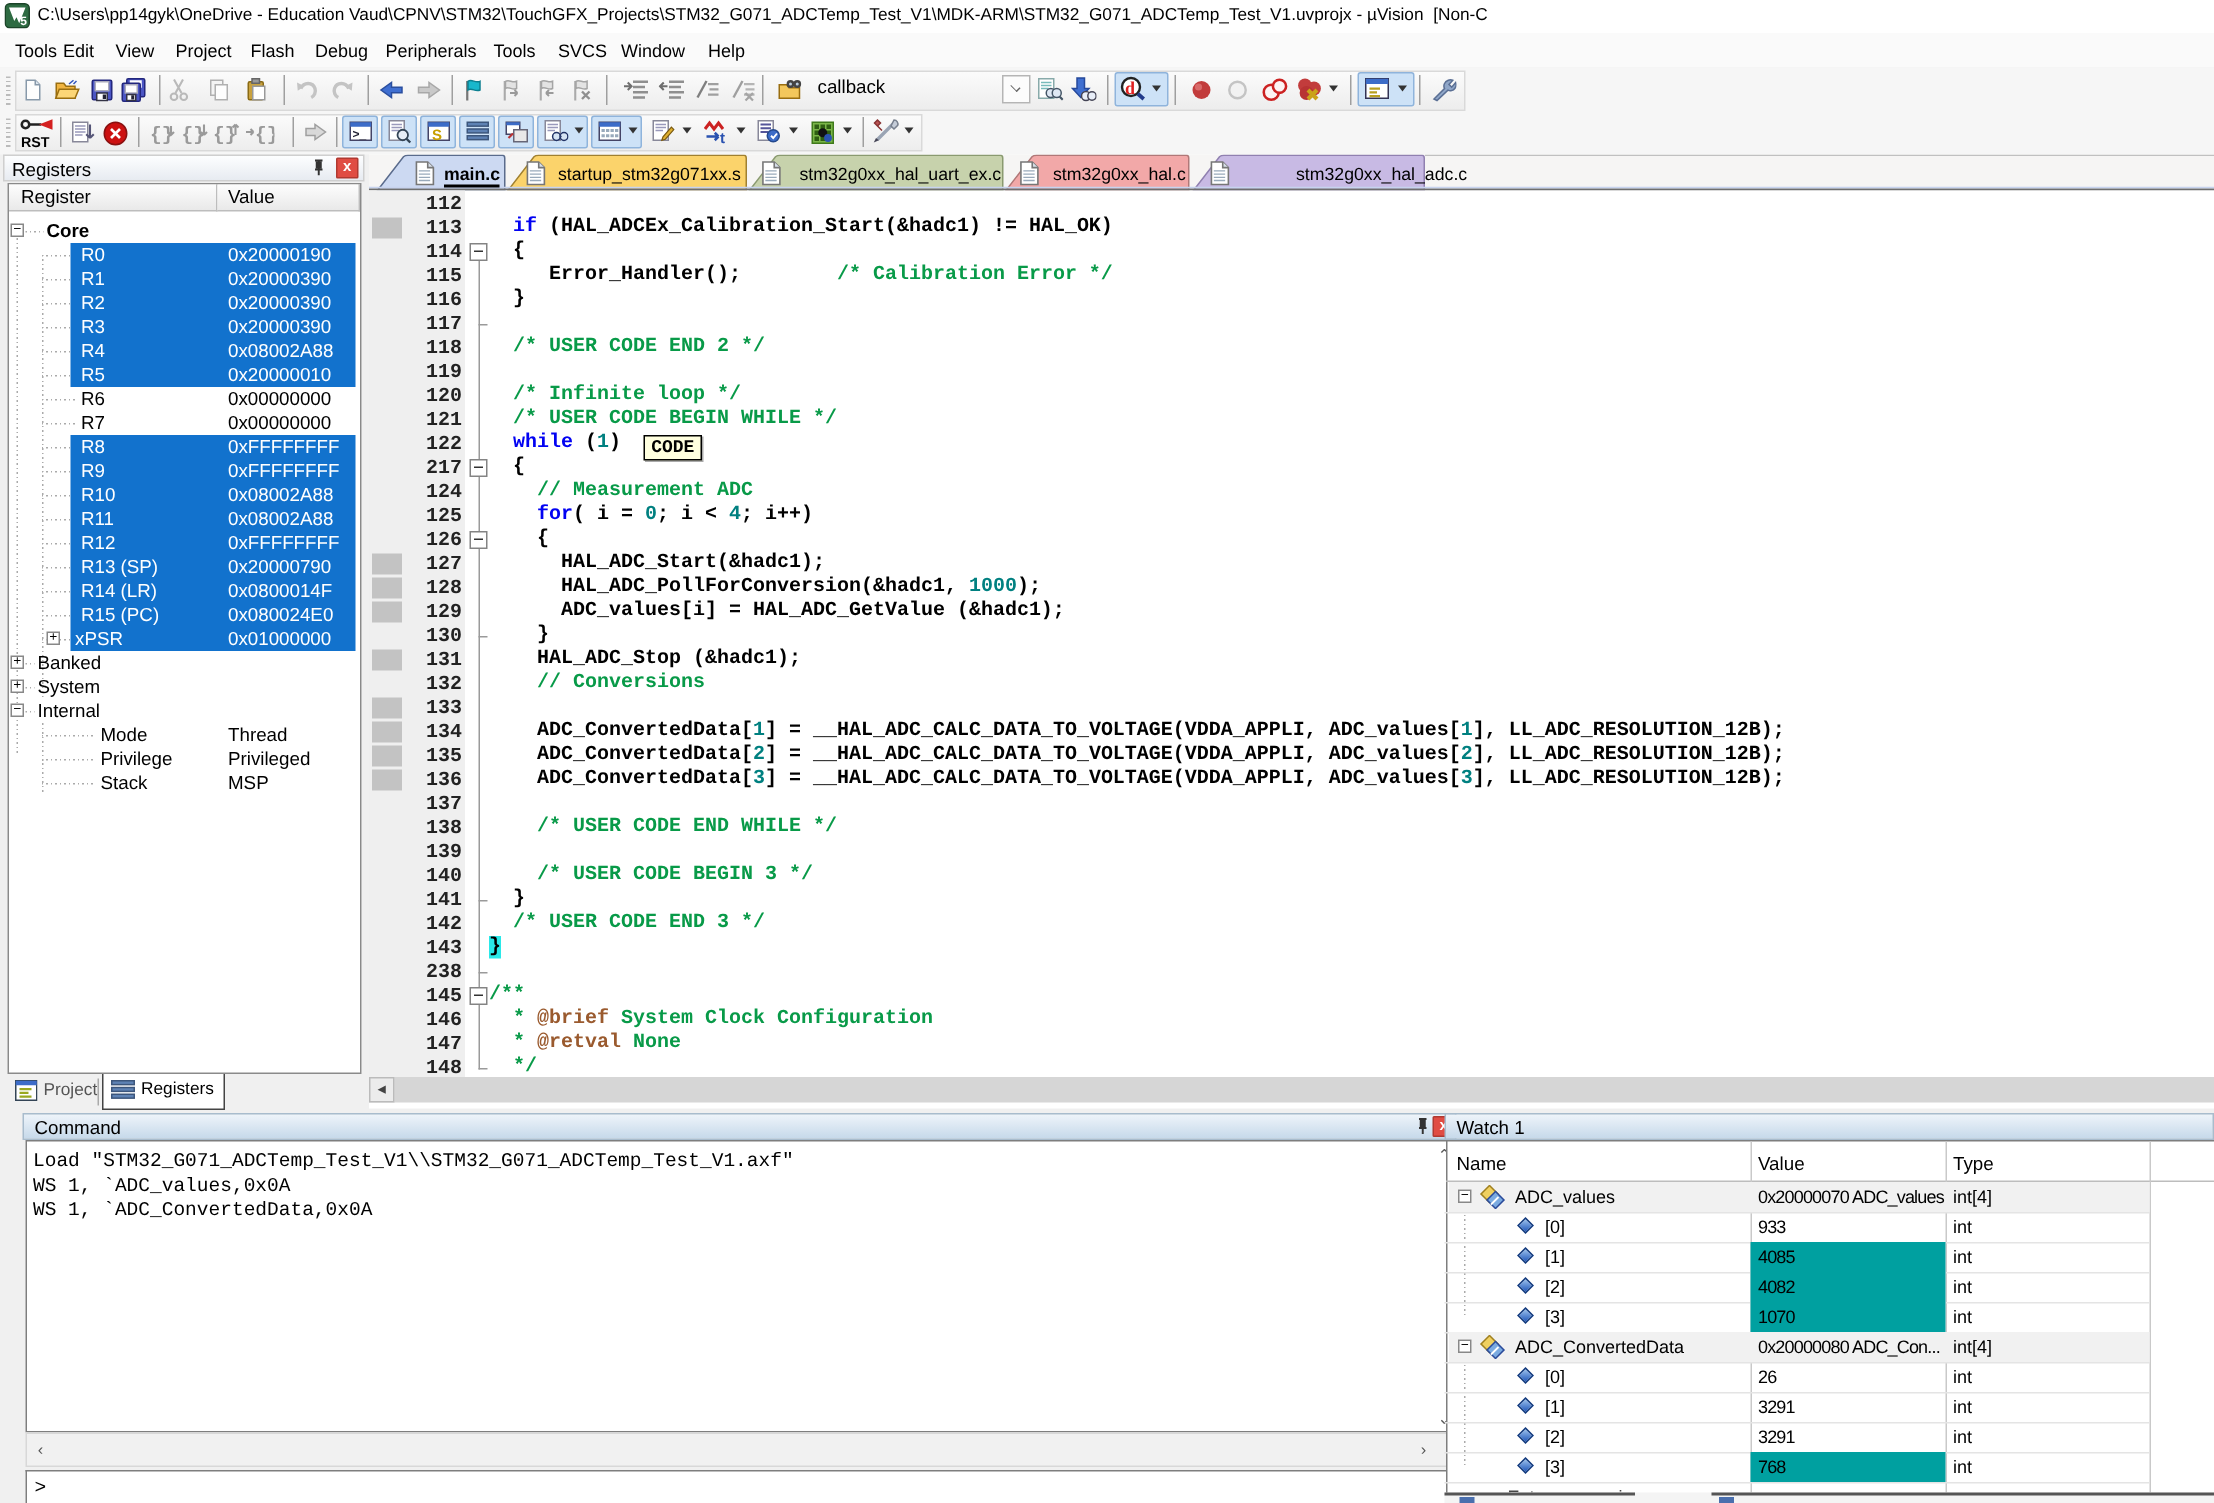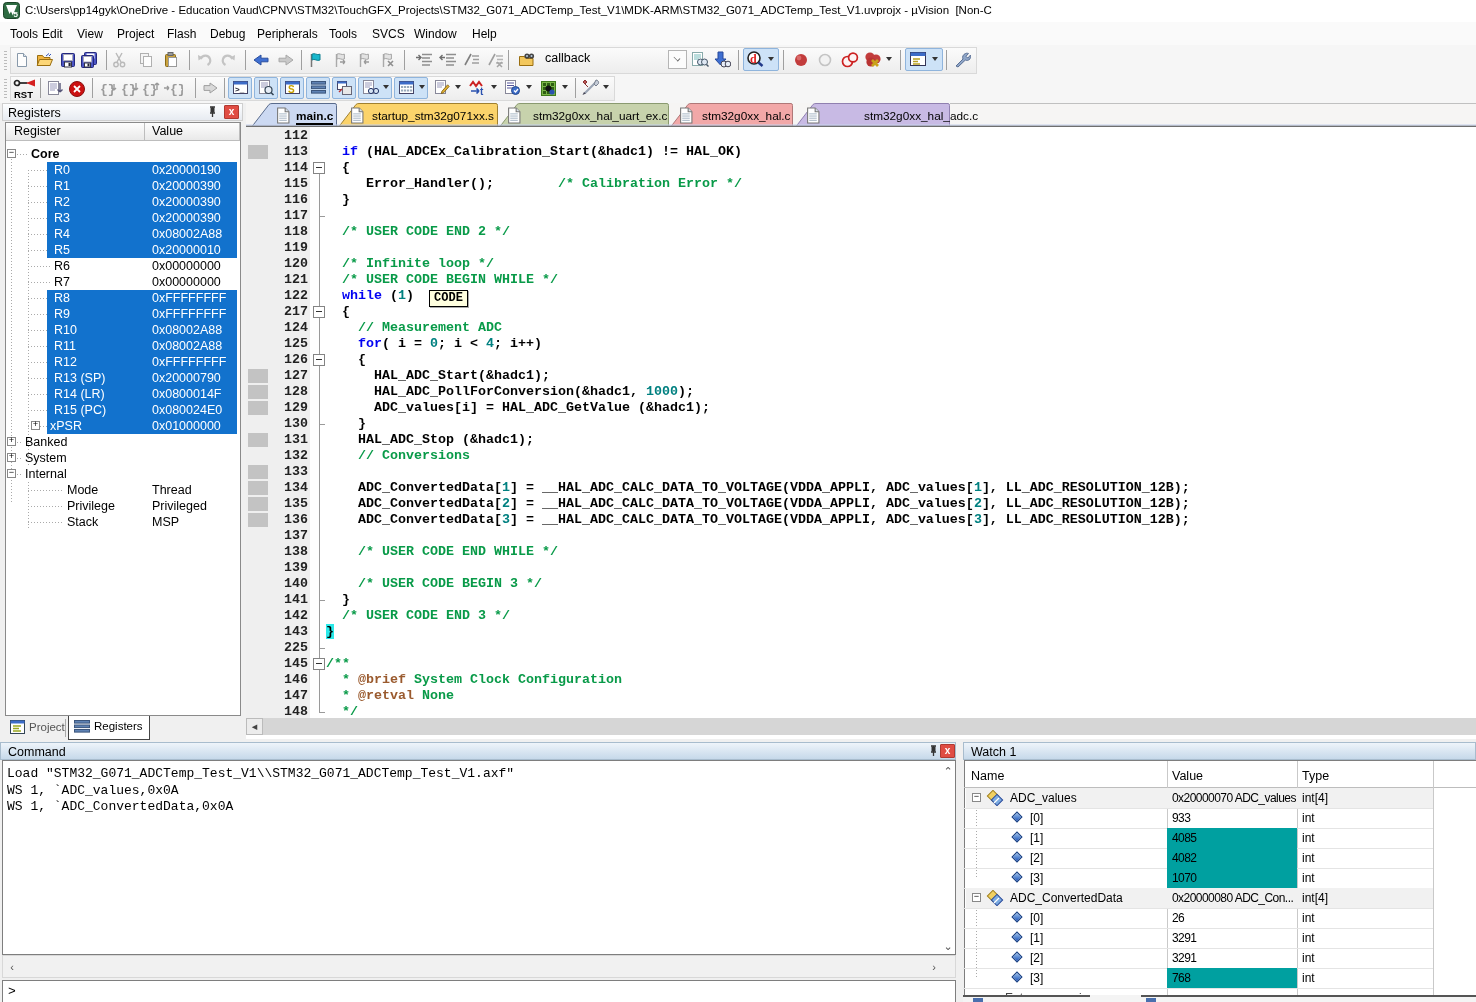--- a/index.html
+++ b/index.html
@@ -40,21 +40,21 @@
 #gutter{position:absolute;left:0;top:24px;width:64px;height:591px;background:#efefef}
 .lnum{position:absolute;left:0;width:62px;text-align:right;font-family:"Liberation Mono",monospace;font-size:13.3px;line-height:16px;color:#222;font-weight:700}
 .bblk{position:absolute;left:2px;width:20px;height:14px;background:#c3c3c3}
 .cl{position:absolute;left:80px;font-family:"Liberation Mono",monospace;font-size:13.33px;line-height:16px;font-weight:700;white-space:pre;color:#000}
 .k{color:#0202f2}
 .c{color:#089a48}
 .n{color:#008080}
 .dox{color:#9a5a2e}
 #hsb{position:absolute;left:0;top:615px;width:1230px;height:17px;background:#d6d6d6}
 
-#cmdpanel{position:absolute;left:0;top:742px;width:958px;height:236px}
+#cmdpanel{position:absolute;left:15px;top:742px;width:958px;height:236px}
 #cmdtext{position:absolute;left:2px;top:18px;width:954px;height:195px;background:#fff;border:1px solid #7e7e7e}
 .cline{position:absolute;left:7px;font-family:"Liberation Mono",monospace;font-size:13px;line-height:16.5px;white-space:pre}
 .sbtn{position:absolute;color:#555;font-size:11px;line-height:12px;text-align:center}
 
 #watchpanel{position:absolute;left:963px;top:742px;width:513px;height:260px}
 #wtable{position:absolute;left:1px;top:18px;width:512px;height:236px;background:#fff;border-top:1px solid #7e7e7e;border-left:1px solid #7e7e7e}
 .wrow{position:absolute;left:0;width:511px;height:20px;font-size:12px}
 .wcell{position:absolute;top:3px;white-space:nowrap}
 .wval{left:209px;width:125px;overflow:hidden;letter-spacing:-0.55px}
 .teal{position:absolute;left:204px;width:130px;height:20px;background:#00a0a0}
@@ -670,21 +670,21 @@
 <div class="lnum" style="top:377px">134</div>
 <div class="lnum" style="top:393px">135</div>
 <div class="lnum" style="top:409px">136</div>
 <div class="lnum" style="top:425px">137</div>
 <div class="lnum" style="top:441px">138</div>
 <div class="lnum" style="top:457px">139</div>
 <div class="lnum" style="top:473px">140</div>
 <div class="lnum" style="top:489px">141</div>
 <div class="lnum" style="top:505px">142</div>
 <div class="lnum" style="top:521px">143</div>
-<div class="lnum" style="top:537px">225</div>
+<div class="lnum" style="top:537px">238</div>
 <div class="lnum" style="top:553px">145</div>
 <div class="lnum" style="top:569px">146</div>
 <div class="lnum" style="top:585px">147</div>
 <div class="lnum" style="top:601px">148</div>
 <div style="position:absolute;left:73px;top:65px;width:1px;height:545px;background:#9a9a9a"></div>
 <div style="position:absolute;left:73px;top:113px;width:6px;height:1px;background:#9a9a9a"></div>
 <div style="position:absolute;left:73px;top:321px;width:6px;height:1px;background:#9a9a9a"></div>
 <div style="position:absolute;left:73px;top:497px;width:6px;height:1px;background:#9a9a9a"></div>
 <div style="position:absolute;left:73px;top:545px;width:6px;height:1px;background:#9a9a9a"></div>
 <div style="position:absolute;left:73px;top:609px;width:6px;height:1px;background:#9a9a9a"></div>

